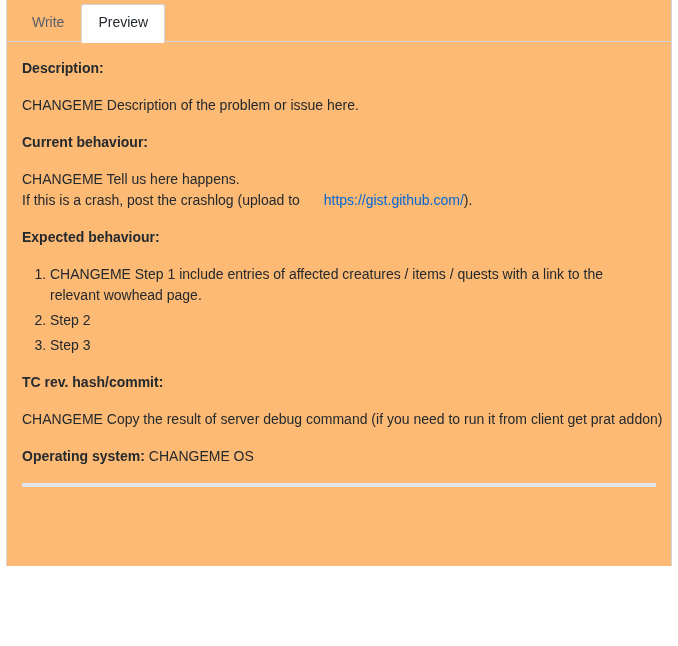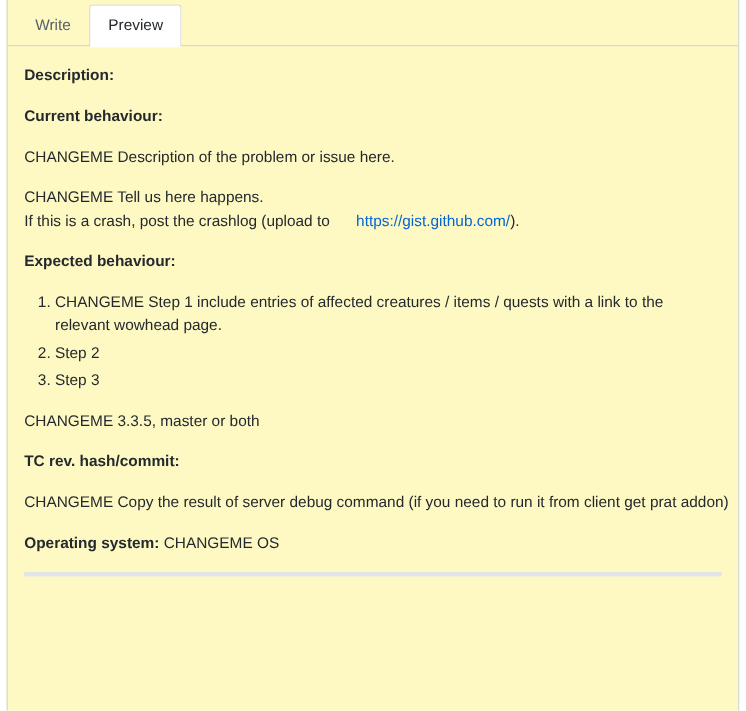--- a/index.html
+++ b/index.html
@@ -14,25 +14,25 @@
     color: #24292e;
     -webkit-font-smoothing: antialiased;
     overflow: hidden;
   }
 
   .comment-box {
     position: absolute;
     left: 6px;
     top: 0;
     width: 666px;
-    height: 646px;
+    height: 566px;
     box-sizing: border-box;
     border-left: 1px solid #d1d5da;
     border-right: 1px solid #d1d5da;
-    background: #fef9c3;
+    background: #fdba74;
   }
 
   
   .tabnav {
     position: relative;
     height: 42px;
     box-sizing: border-box;
     border-bottom: 1px solid #d1d5da;
     padding-left: 8px;
   }
@@ -127,45 +127,44 @@
       <a class="tabnav-tab selected" href="#">Preview</a>
     </div>
   </div>
 
   <div class="comment-body">
 
     <p>
       <span class="md-strong">Description:</span>
     </p>
 
+    <p>CHANGEME Description of the problem or issue here.</p>
+
     <p>
       <span class="md-strong">Current behaviour:</span>
     </p>
-
-    <p>CHANGEME Description of the problem or issue here.</p>
 
     <p>
       <span>CHANGEME Tell us here happens.</span><br>
       <span>If this is a crash, post the crashlog (upload to </span><a href="#">https://gist.github.com/</a><span>).</span>
     </p>
 
     <p>
       <span class="md-strong">Expected behaviour:</span>
     </p>
 
 
 
     <ol>
       <li>CHANGEME Step 1 include entries of affected creatures / items / quests with a link to the relevant wowhead page.</li>
       <li>Step 2</li>
       <li>Step 3</li>
     </ol>
 
 
-    <p>CHANGEME 3.3.5, master or both</p>
 
     <p>
       <span class="md-strong">TC rev. hash/commit:</span>
     </p>
 
     <p class="nowrap-line">CHANGEME Copy the result of server debug command (if you need to run it from client get prat addon)</p>
 
     <p>
       <span class="md-strong">Operating system:</span><span> CHANGEME OS</span>
     </p>

